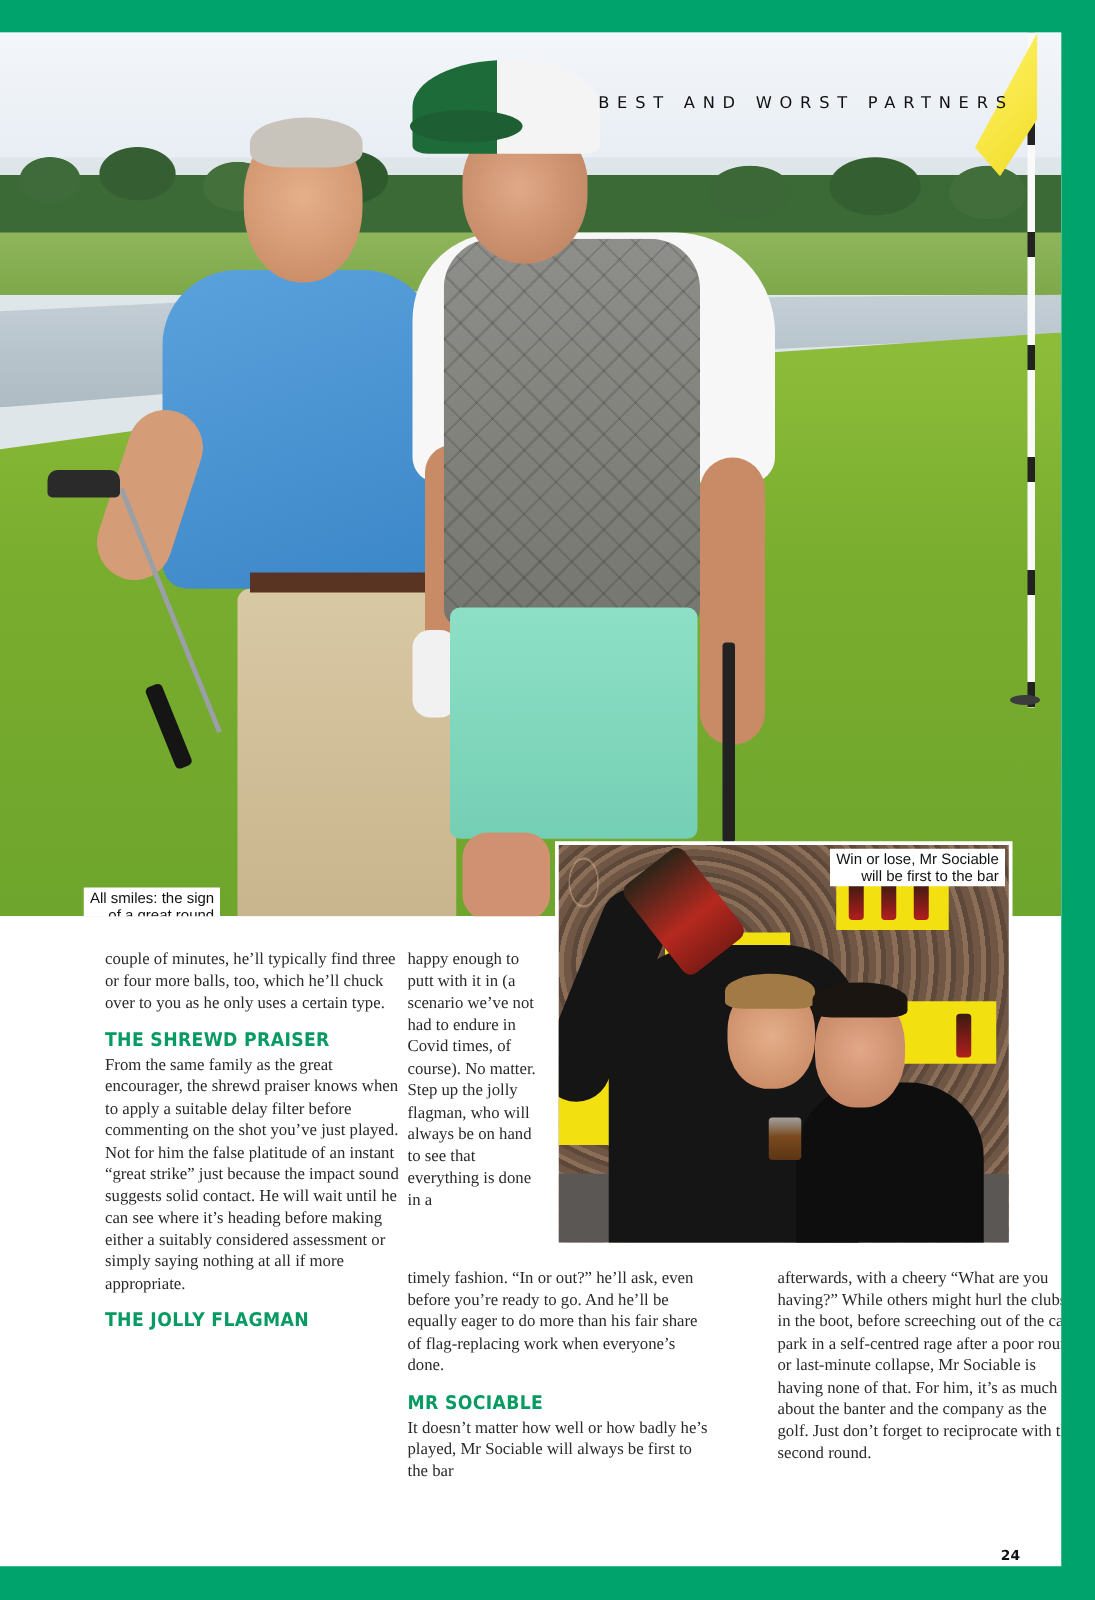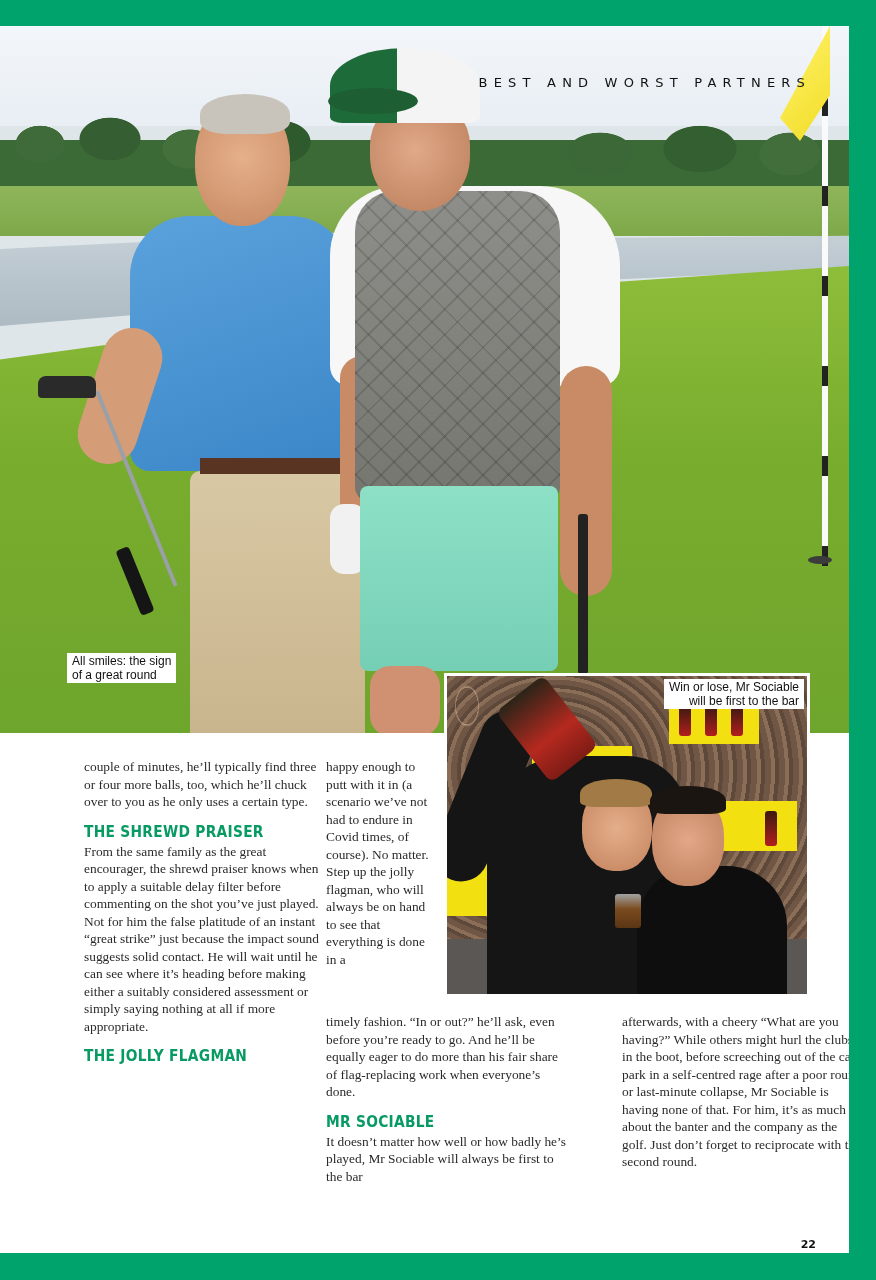--- a/index.html
+++ b/index.html
@@ -78,21 +78,21 @@
   .p2-shorts { position:absolute; left:360px; top:460px; width:198px; height:185px; border-radius:8px;
     background: linear-gradient(180deg,#8de0c6,#75cfb4); }
   .p2-leg { position:absolute; left:370px; top:640px; width:70px; height:70px; background:#cf9171; border-radius:20px; }
   .p2-club { position:absolute; left:578px; top:488px; width:10px; height:160px; background:#222; border-radius:3px; }
 
   .caption {
     position:absolute; background:#ffffff; color:#111;
     font-family: "Liberation Sans", "DejaVu Sans", sans-serif; font-size: 12px; line-height: 14px;
     padding: 1px 5px;
   }
-  .caption-1 { left:67px; top:627px; }
+  .caption-1 { left:67px; top:684px;text-align:right; }
   .caption-2 { right:3px; top:3px; text-align:right; }
 
   .running-head {
     position:absolute; top:36px; right:38px;
     font-family: "DejaVu Sans", "Liberation Sans", sans-serif; font-weight: normal;
     font-size: 13px; letter-spacing: 6.2px; color:#111;margin-top:13px;
   }
 
   
   .inset {
@@ -229,14 +229,14 @@
   <div class="col col-2b">
     <p>timely fashion. “In or out?” he’ll ask, even before you’re ready to go. And he’ll be equally eager to do more than his fair share of flag-replacing work when everyone’s done.</p>
     <h3>MR SOCIABLE</h3>
     <p>It doesn’t matter how well or how badly he’s played, Mr Sociable will always be first to the bar</p>
   </div>
 
   <div class="col col-3">
     <p>afterwards, with a cheery “What are you having?” While others might hurl the clubs in the boot, before screeching out of the car park in a self-centred rage after a poor round or last-minute collapse, Mr Sociable is having none of that. For him, it’s as much about the banter and the company as the golf. Just don’t forget to reciprocate with the second round.</p>
   </div>
 
-  <div class="folio">22</div>
+  <div class="folio">24</div>
 </div>
 
 </body></html>

